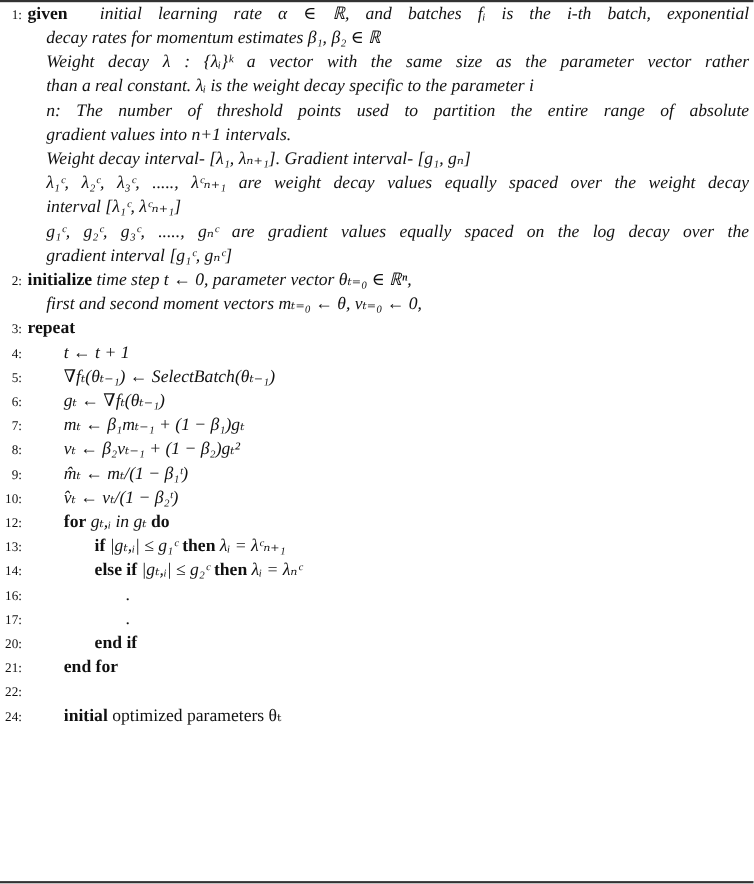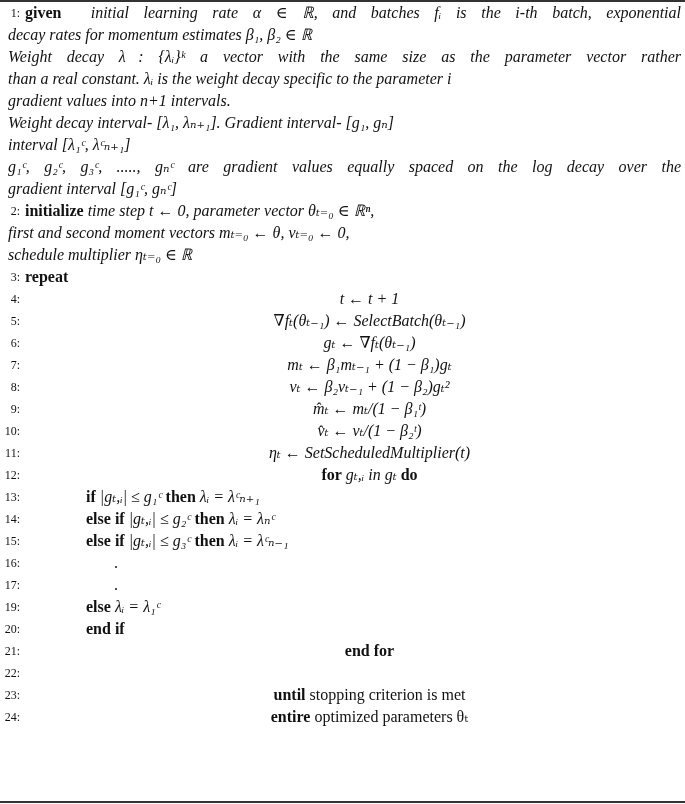--- a/index.html
+++ b/index.html
@@ -5,26 +5,26 @@
   html, body { margin: 0; padding: 0; background: #ffffff; }
   body { width: 685px; height: 804px; position: relative; overflow: hidden;
          font-family: "DejaVu Serif", "Liberation Serif", serif; color: #111; }
   .rule-top { position: absolute; left: 0; top: 0; width: 685px; height: 2px; background: #333; }
   .rule-bottom { position: absolute; left: 0; top: 801px; width: 685px; height: 2px; background: #333; }
   .algo { position: absolute; left: 0; top: 2px; width: 685px; }
   .line { position: relative; height: 22px; line-height: 22px; font-size: 16px; white-space: nowrap;
           font-family: "Liberation Serif", "DejaVu Serif", serif; }
   .num { position: absolute; left: 0; width: 20px; text-align: right; font-size: 12px; color: #111; }
   .content { position: absolute; left: 25px; right: 4px; }
-  .cont { position: absolute; left: 8px; right: 4px; font-style: italic; }
+  .cont { position: absolute; left: 42px; right: 4px; font-style: italic; }
   .justify { text-align: justify; text-align-last: justify; }
   .kw { font-weight: bold; font-style: normal; }
   .it { font-style: italic; }
   .up { font-style: normal; }
-  .ind1 { left: 58px; text-align: center; }
+  .ind1 { left: 58px; }
   .ind2 { left: 86px; }
   .dot { position: absolute; left: 114px; }
 </style>
 </head>
 <body>
 
 <div class="rule-top"></div>
 
 <div class="algo">
 
@@ -35,44 +35,47 @@
   <div class="line">
       <span class="cont">decay rates for momentum estimates  β₁, β₂ ∈ ℝ</span>
     </div>
   <div class="line">
       <span class="cont justify">Weight decay λ⃗: {λᵢ}ᵏ a vector with the same size as the parameter vector rather</span>
     </div>
   <div class="line">
       <span class="cont">than a real constant. λᵢ is the weight decay specific to the parameter i</span>
     </div>
   <div class="line">
+      <span class="cont justify">n: The number of threshold points used to partition the entire range of absolute</span>
+    </div>
+  <div class="line">
       <span class="cont">gradient values into n+1 intervals.</span>
     </div>
   <div class="line">
       <span class="cont">Weight decay interval- [λ₁, λₙ₊₁]. Gradient interval- [g₁, gₙ]</span>
+    </div>
+  <div class="line">
+      <span class="cont justify">λ₁ᶜ, λ₂ᶜ, λ₃ᶜ, ....., λᶜₙ₊₁  are weight decay values equally spaced over the weight decay</span>
     </div>
   <div class="line">
       <span class="cont">interval [λ₁ᶜ, λᶜₙ₊₁]</span>
     </div>
   <div class="line">
       <span class="cont justify">g₁ᶜ, g₂ᶜ, g₃ᶜ, ....., gₙᶜ  are gradient values equally spaced on the log decay over the</span>
     </div>
   <div class="line">
       <span class="cont">gradient interval [g₁ᶜ, gₙᶜ]</span>
     </div>
 
   <div class="line">
     <span class="num">2:</span>
     <span class="content it"><span class="kw">initialize</span> <span>time step t ← 0, parameter vector θₜ₌₀ ∈ ℝⁿ,</span></span>
   </div>
   <div class="line">
       <span class="cont">first and second moment vectors mₜ₌₀ ← θ, vₜ₌₀ ← 0,</span>
-    </div>
-  <div class="line">
-      <span class="cont">schedule multiplier ηₜ₌₀ ∈ ℝ</span>
     </div>
 
   <div class="line">
     <span class="num">3:</span>
     <span class="content kw">repeat</span>
   </div>
 
   <div class="line">
     <span class="num">4:</span>
     <span class="content ind1 it">t ← t + 1</span>
@@ -94,77 +97,61 @@
     <span class="content ind1 it">vₜ ← β₂vₜ₋₁ + (1 − β₂)gₜ²</span>
   </div>
   <div class="line">
     <span class="num">9:</span>
     <span class="content ind1 it">m̂ₜ ← mₜ/(1 − β₁ᵗ)</span>
   </div>
   <div class="line">
     <span class="num">10:</span>
     <span class="content ind1 it">v̂ₜ ← vₜ/(1 − β₂ᵗ)</span>
   </div>
-  <div class="line">
-    <span class="num">11:</span>
-    <span class="content ind1 it">ηₜ ← SetScheduledMultiplier(t)</span>
-  </div>
 
   <div class="line">
     <span class="num">12:</span>
     <span class="content ind1"><span class="kw">for</span> <span class="it">gₜ,ᵢ in gₜ</span> <span class="kw">do</span></span>
   </div>
 
   <div class="line">
     <span class="num">13:</span>
     <span class="content ind2"><span class="kw">if</span> <span class="it">|gₜ,ᵢ| ≤ g₁ᶜ</span> <span class="kw">then</span> <span class="it">λᵢ = λᶜₙ₊₁</span></span>
   </div>
   <div class="line">
     <span class="num">14:</span>
     <span class="content ind2"><span class="kw">else if</span> <span class="it">|gₜ,ᵢ| ≤ g₂ᶜ</span> <span class="kw">then</span> <span class="it">λᵢ = λₙᶜ</span></span>
   </div>
-  <div class="line">
-    <span class="num">15:</span>
-    <span class="content ind2"><span class="kw">else if</span> <span class="it">|gₜ,ᵢ| ≤ g₃ᶜ</span> <span class="kw">then</span> <span class="it">λᵢ = λᶜₙ₋₁</span></span>
-  </div>
 
   <div class="line">
     <span class="num">16:</span>
     <span class="dot">.</span>
   </div>
   <div class="line">
     <span class="num">17:</span>
     <span class="dot">.</span>
   </div>
 
 
-  <div class="line">
-    <span class="num">19:</span>
-    <span class="content ind2"><span class="kw">else</span> <span class="it">λᵢ = λ₁ᶜ</span></span>
-  </div>
 
   <div class="line">
     <span class="num">20:</span>
     <span class="content ind2 kw">end if</span>
   </div>
 
   <div class="line">
     <span class="num">21:</span>
     <span class="content ind1 kw">end for</span>
   </div>
 
   <div class="line">
     <span class="num">22:</span>
   </div>
 
-  <div class="line">
-    <span class="num">23:</span>
-    <span class="content ind1"><span class="kw">until</span> <span class="up">stopping criterion is met</span></span>
-  </div>
 
   <div class="line">
     <span class="num">24:</span>
-    <span class="content ind1"><span class="kw">entire</span> <span class="up">optimized parameters θₜ</span></span>
+    <span class="content ind1"><span class="kw">initial</span> <span class="up">optimized parameters θₜ</span></span>
   </div>
 
 </div>
 
 <div class="rule-bottom"></div>
 
 </body></html>

